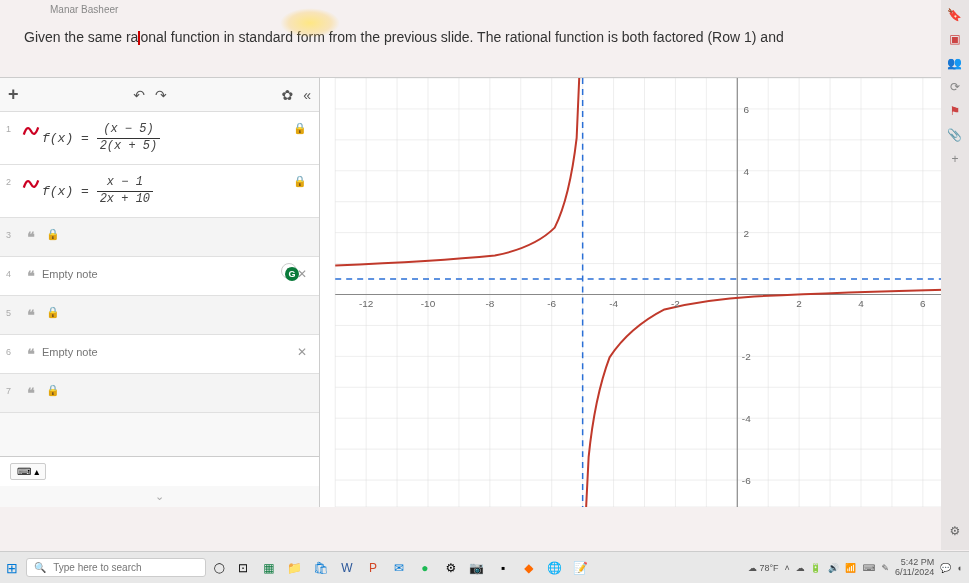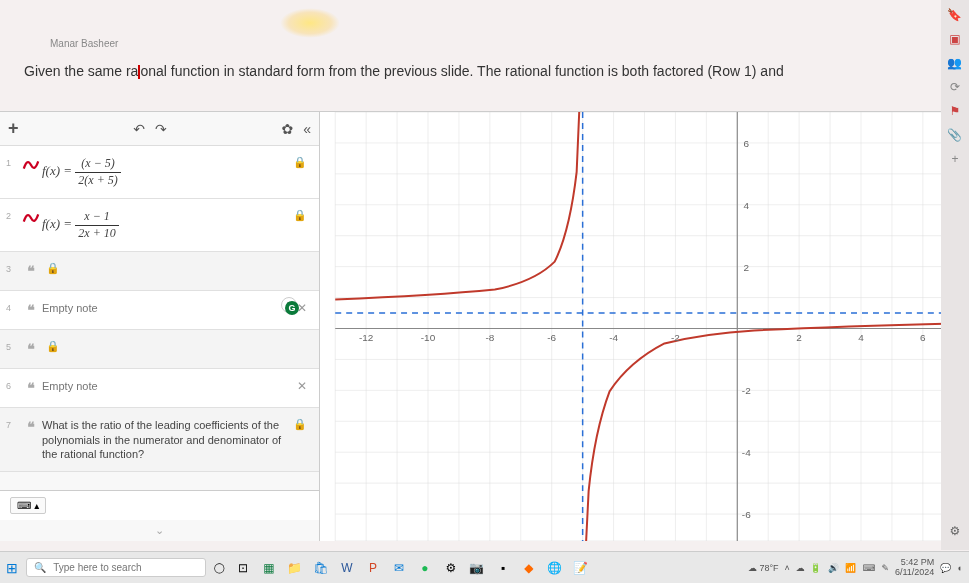--- a/index.html
+++ b/index.html
@@ -1,33 +1,33 @@
 <!DOCTYPE html>
 <html><head>
 <meta charset="utf-8">
 <style>
 * { margin: 0; padding: 0; box-sizing: border-box; }
 body { font-family: Arial, sans-serif; font-size: 11px; width: 969px; height: 583px; background: #f5f0f0; overflow: hidden; position: relative; }
-.header-name { color: #888; font-size: 10px; padding: 4px 0 4px 50px; margin-top: 34px; }
+.header-name { color: #888; font-size: 10px; padding: 4px 0 4px 50px; }
 .question-text { padding: 8px 24px 8px 24px; font-size: 14px; color: #333; line-height: 1.5; }
 .question-text .cursor { display: inline-block; width: 1px; height: 14px; border-left: 2px solid #c00; position: relative; top: 3px; }
 .main-area { display: flex; height: 430px; border-top: 1px solid #ccc; }
 .left-panel { width: 320px; background: #f8f8f8; border-right: 1px solid #ccc; display: flex; flex-direction: column; }
 .toolbar { display: flex; align-items: center; padding: 6px 8px; gap: 10px; border-bottom: 1px solid #ddd; }
 .toolbar .spacer { flex: 1; }
 .toolbar span { color: #555; font-size: 14px; cursor: pointer; }
 .rows { overflow-y: auto; flex: 1; }
 .row { display: flex; align-items: flex-start; border-bottom: 1px solid #e0e0e0; padding: 10px 8px 10px 6px; position: relative; background: #fff; }
 .row.shaded { background: #f4f4f4; }
 .row-idx { width: 14px; color: #aaa; font-size: 9px; padding-top: 2px; }
 .row-icon { width: 22px; height: 18px; display: flex; align-items: center; justify-content: center; }
 .row-content { flex: 1; font-size: 11px; color: #444; line-height: 1.3; }
 .row-lock { color: #999; font-size: 11px; padding: 0 4px; }
 .row-close { color: #999; font-size: 12px; padding: 0 4px; cursor: pointer; }
-.math { font-family: Liberation Serif, serif; font-size: 13px; font-style: italic; }
+.math { font-family: Liberation Mono, monospace; font-size: 13px; font-style: italic; }
 .frac { display: inline-block; text-align: center; vertical-align: middle; font-size: 12px; }
 .frac .num { display: block; border-bottom: 1px solid #333; padding: 0 3px; }
 .frac .den { display: block; padding: 0 3px; }
 .quote-icon { color: #aaa; font-size: 14px; font-weight: bold; }
 .wave-icon { width: 18px; height: 18px; }
 .empty-input { width: 100%; border: none; background: transparent; color: #888; font-size: 11px; outline: none; }
 .footer-toggle { padding: 6px 10px; border-top: 1px solid #ccc; background: #fff; }
 .keypad-btn { display: inline-block; border: 1px solid #ccc; padding: 2px 6px; font-size: 10px; border-radius: 2px; background: #fafafa; }
 .graph-panel { flex: 1; position: relative; background: #fff; }
 .graph-svg { width: 100%; height: 100%; }
@@ -139,21 +139,20 @@
           <input class="empty-input" placeholder="Empty note" style="">
         </div>
         <div class="row-close">✕</div>
       </div>
 
       <div class="row shaded">
         <div class="row-idx">7</div>
         <div class="row-icon">
             <span class="quote-icon">❝</span>
           </div>
-        <div class="row-content">What is the ratio of the leading coefficients of the polynomials in the numerator and denominator of the rational function?</div>
         <div class="row-lock">🔒</div>
       </div>
 
     </div>
 
     <div class="footer-toggle">
       <span class="keypad-btn">⌨ ▴</span>
     </div>
     <div class="collapse-row">⌄</div>
   </div>

